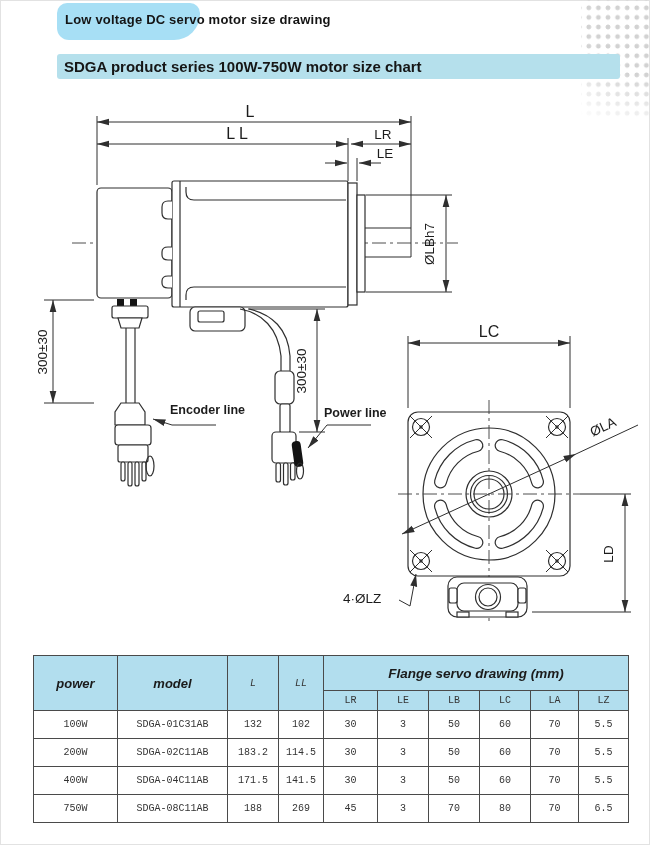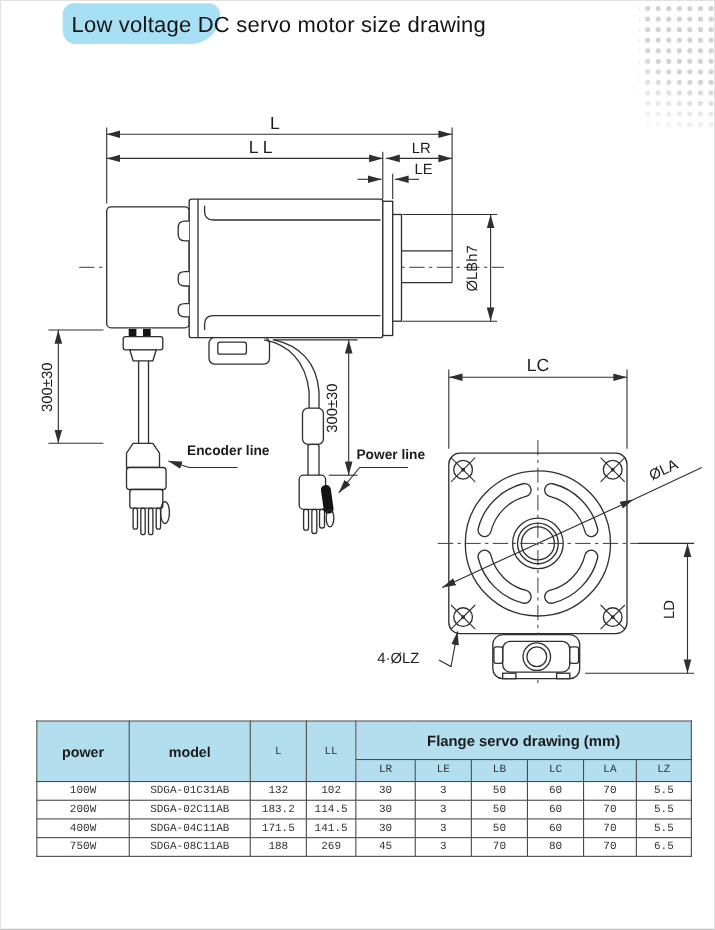--- a/index.html
+++ b/index.html
@@ -13,21 +13,21 @@
     background-image: radial-gradient(circle, #d2d2d2 2.1px, rgba(0,0,0,0) 2.7px);
     background-size: 9.6px 9.6px; background-position: 3px 3px;
     -webkit-mask-image: radial-gradient(circle at 100% 0%, #000 55%, transparent 100%);
             mask-image: radial-gradient(circle at 100% 0%, #000 55%, transparent 100%);
   }
   .title1-bg{
     position:absolute; left:57px; top:3px; width:143px; height:37px; z-index:1;
     background:#a7dff5; border-radius:10px 10px 26px 12px;
   }
   .title1{
-    position:absolute; left:65px; top:12px; z-index:2; font-size:20px; font-weight:normal;
+    position:absolute; left:65px; top:12px; z-index:2; font-size:13px; font-weight:bold;
     color:#141414; letter-spacing:0.2px; white-space:nowrap;
   }
   .title2{
     position:absolute; left:57px; top:54px; width:563px; height:25px; z-index:2;
     background:#b5e0ec; border-radius:3px; display:flex; align-items:center;
   }
   .title2 span{ font-size:15px; font-weight:bold; color:#161616; padding-left:7px; white-space:nowrap;}
   svg.drawing{ position:absolute; left:0; top:0; z-index:1; }
   svg.drawing text{ fill:#1c1c1c; }
   .ln  { stroke:#2f2f2f; stroke-width:1.2; fill:none; }
@@ -44,30 +44,33 @@
     border-collapse:collapse; table-layout:fixed; background:#ffffff;
   }
   table.spec th, table.spec td{
     border:1px solid #4a4a4a; text-align:center; vertical-align:middle; padding:0;
     overflow:hidden; white-space:nowrap;
   }
   table.spec .hdr{ background:#b2deee; }
   .h-bold{ font-family:"Liberation Sans",sans-serif; font-size:13px; font-weight:bold; color:#1b1b1b;}
   .h-group{ font-family:"Liberation Sans",sans-serif; font-size:13.5px; font-weight:bold; color:#1b1b1b;}
   .mono{ font-family:"Liberation Mono",monospace; font-size:10px; font-weight:normal; color:#333333; }
-  tr.r-head1{ height:35px; } tr.r-head2{ height:20px; } tr.r-data{ height:17px; }
+  tr.r-head1{ height:35px;font-style:italic; } tr.r-head2{ height:20px; } tr.r-data{ height:28px; }
 </style>
 </head>
 <body>
 
 <div class="page">
 
   <div class="dots"></div>
   <div class="title1-bg"></div>
   <div class="title1">Low voltage DC servo motor size drawing</div>
+  <div class="title2">
+    <span>SDGA product series 100W-750W motor size chart</span>
+  </div>
 
   <svg class="drawing" width="650" height="845" viewBox="0 0 650 845">
     <defs>
       <marker id="arw" viewBox="0 0 12 8" refX="11.5" refY="4" markerWidth="13" markerHeight="9" orient="auto-start-reverse" markerUnits="userSpaceOnUse">
         <path d="M0,0.8 L11.5,4 L0,7.2 Z" fill="#2f2f2f"></path>
       </marker>
     </defs>
 
     <g>
 

